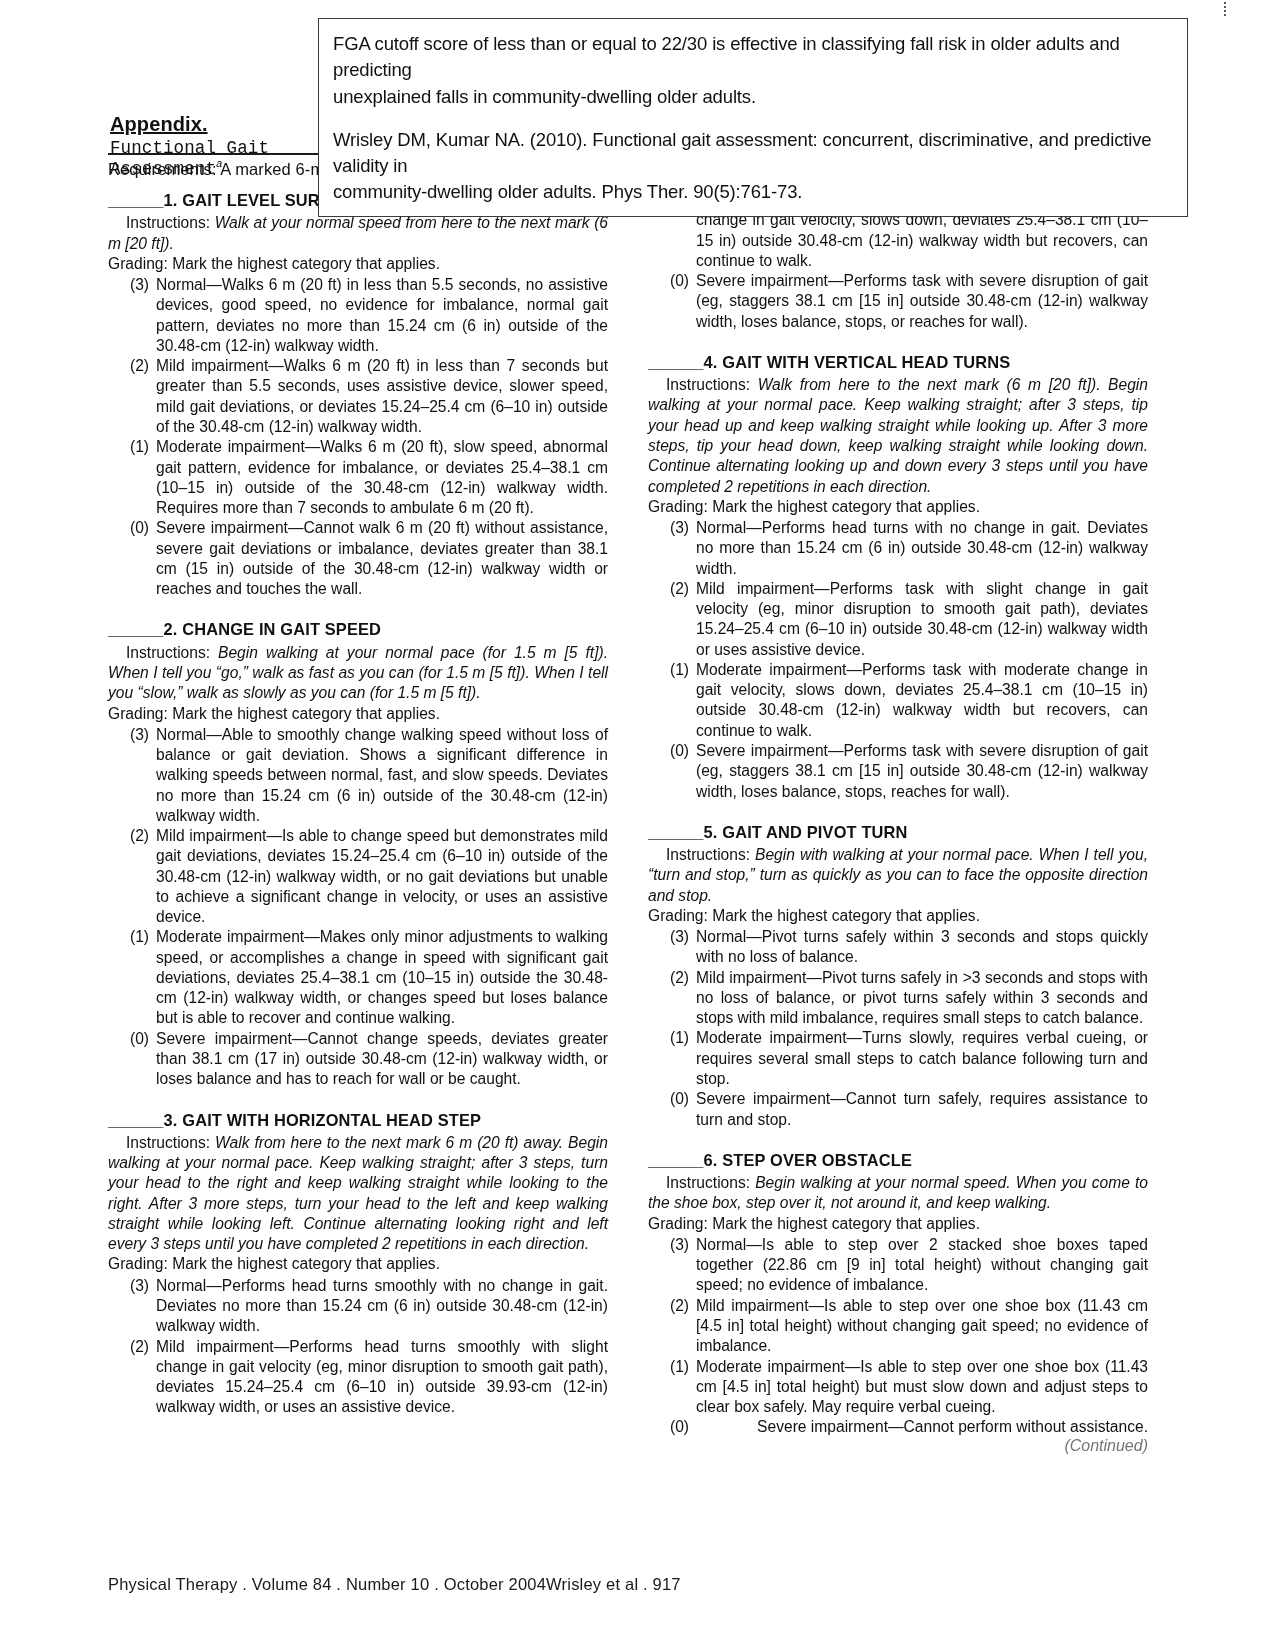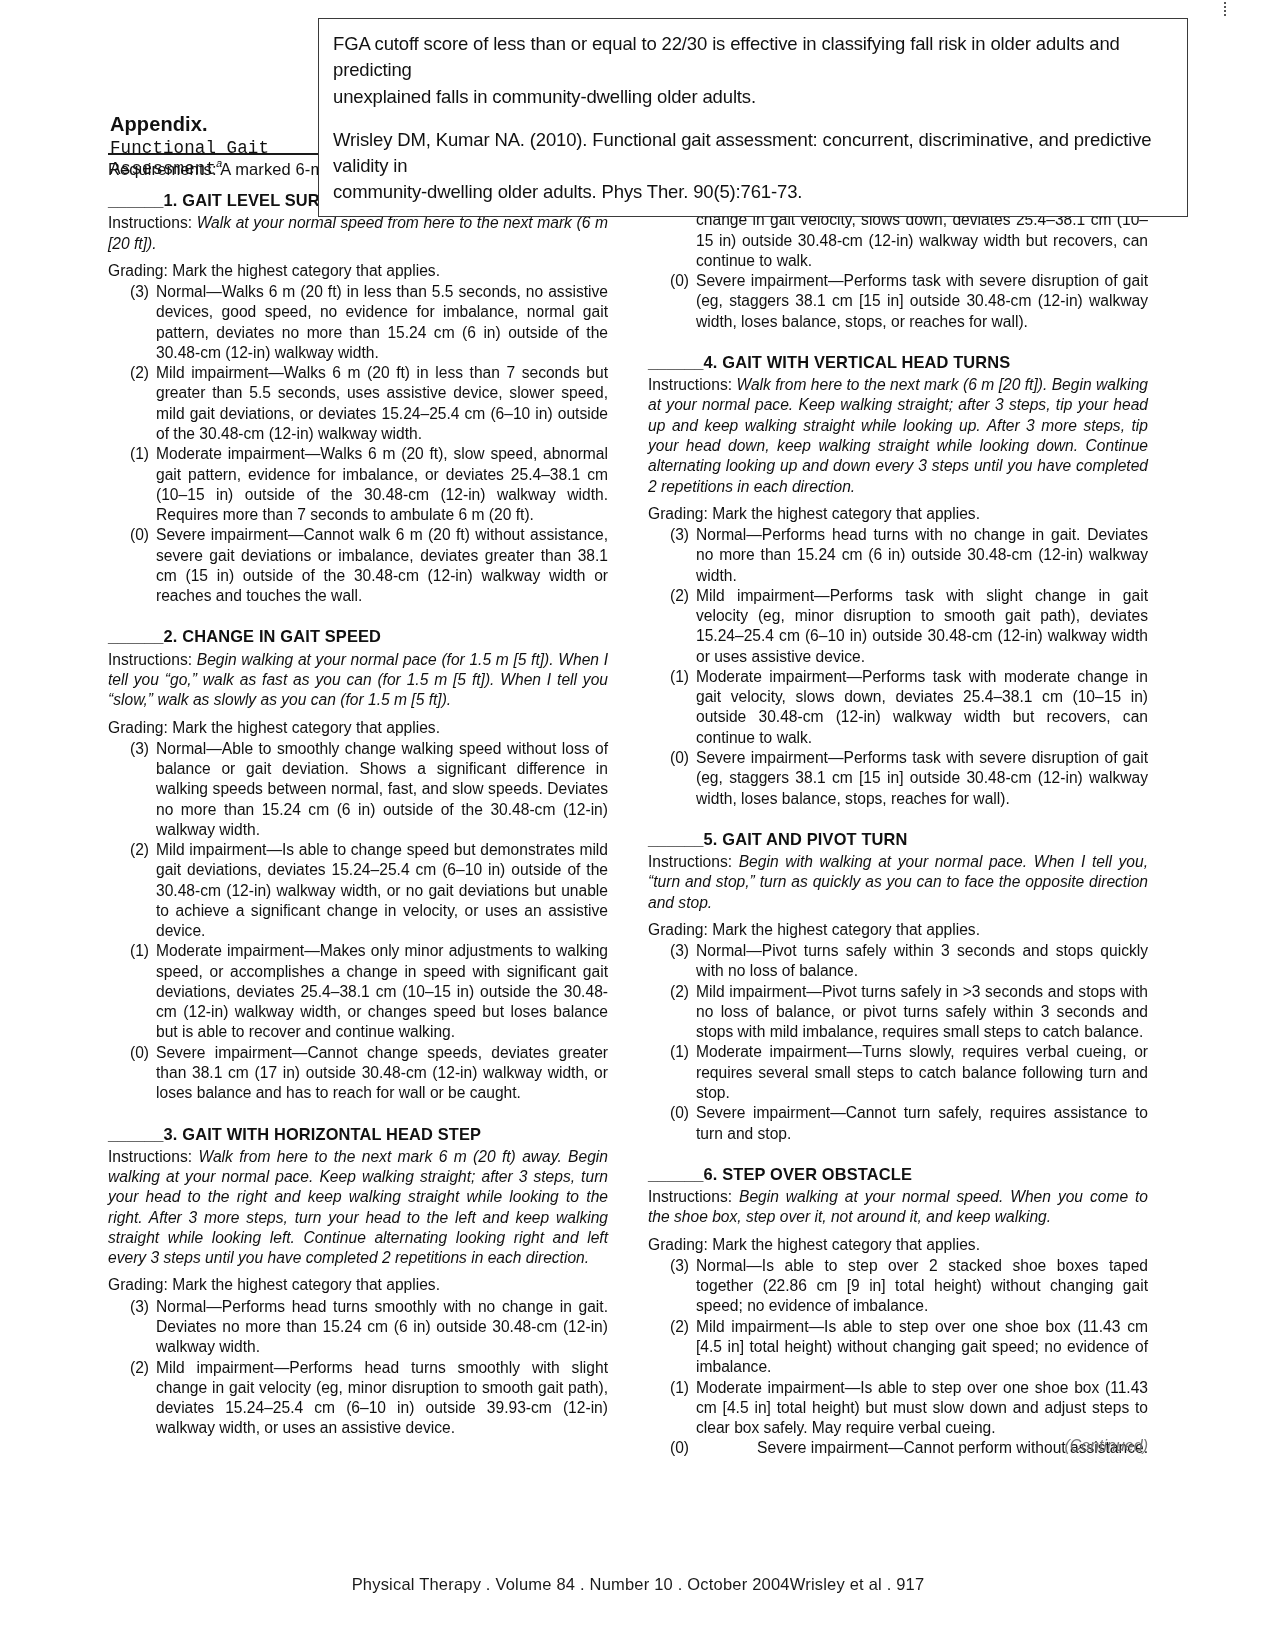--- a/index.html
+++ b/index.html
@@ -60,20 +60,21 @@
     left: 110px;
     top: 113px;
     width: 210px;
   }
   .appendix-title {
     font-family: "Liberation Sans", sans-serif;
     font-weight: bold;
     font-size: 20px;
     color: #111;
     letter-spacing: 0.1px;
+    text-decoration: underline;
   }
   .appendix-sub {
     font-family: Liberation Mono, monospace;
     font-size: 17.5px;
     color: #111;
     margin-top: 2px;
     letter-spacing: 0.1px;
   }
   .appendix-sub sup {
     font-size: 11px;
@@ -121,26 +122,25 @@
     letter-spacing: 0.15px;
     margin-bottom: 2px;
     white-space: nowrap;
   }
 
   .instr {
     text-align: justify;
     margin-bottom: 0px;
     hyphens: none;
   }
-  .instr .lead { font-style: normal; }
+  .instr .lead { font-style: normal; margin-left: 18px; }
   .instr .body { font-style: italic; }
 
   .grading {
     margin-bottom: 1px;
-    margin-top: 7px;
   }
 
   .items { margin: 0; padding: 0; list-style: none; }
   .item {
     display: flex;
     align-items: flex-start;
     margin-left: 22px;
     margin-bottom: 0px;
   }
   .item-score {
@@ -165,21 +165,21 @@
     color: #737373;
   }
 
   
   .footer {
     position: absolute;
     left: 108px;
     top: 1575px;
     width: 1060px;
     display: flex;
-    justify-content: center;
+    justify-content: flex-start;
     font-size: 16.5px;
     color: #1a1a1a;
     letter-spacing: 0.2px;
   }
 </style>
 </head>
 <body>
 
 <div class="page">
 

